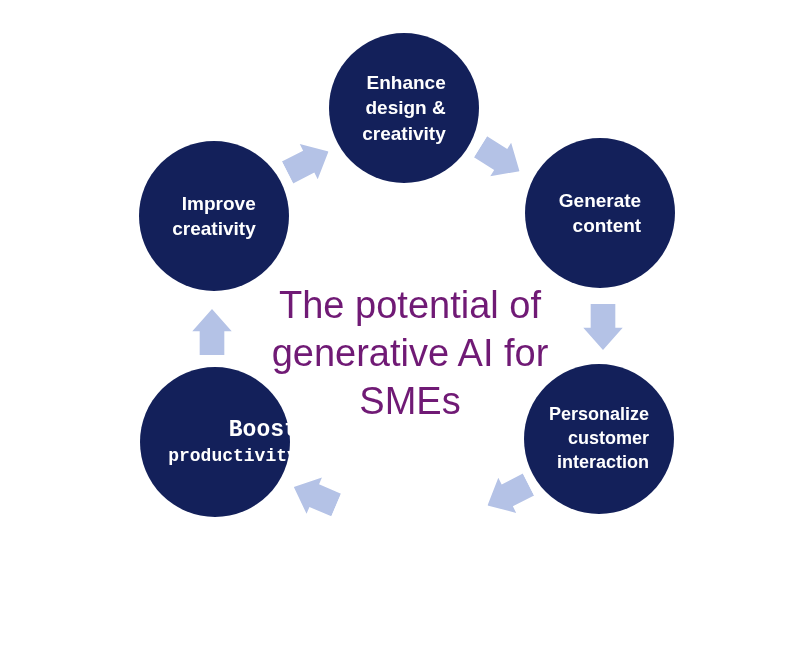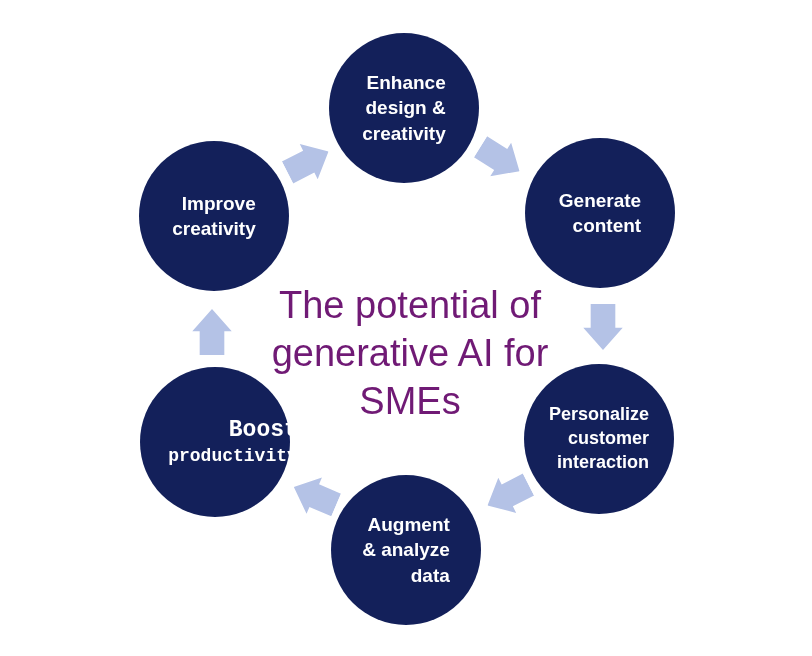--- a/index.html
+++ b/index.html
@@ -87,25 +87,20 @@
     <span class="node-label">Generate
 content</span>
   </div>
 
   <div class="node n-personal node-personalize">
     <span class="node-label">Personalize
 customer
 interaction</span>
   </div>
 
-  <div class="node n-augment">
-    <span class="node-label">Augment
-&amp; analyze
-data</span>
-  </div>
 
   <div class="node n-boost node-boost">
     <span class="node-label">Boost
 productivity</span>
   </div>
 
   <div class="node n-improve">
     <span class="node-label">Improve
 creativity</span>
   </div>

